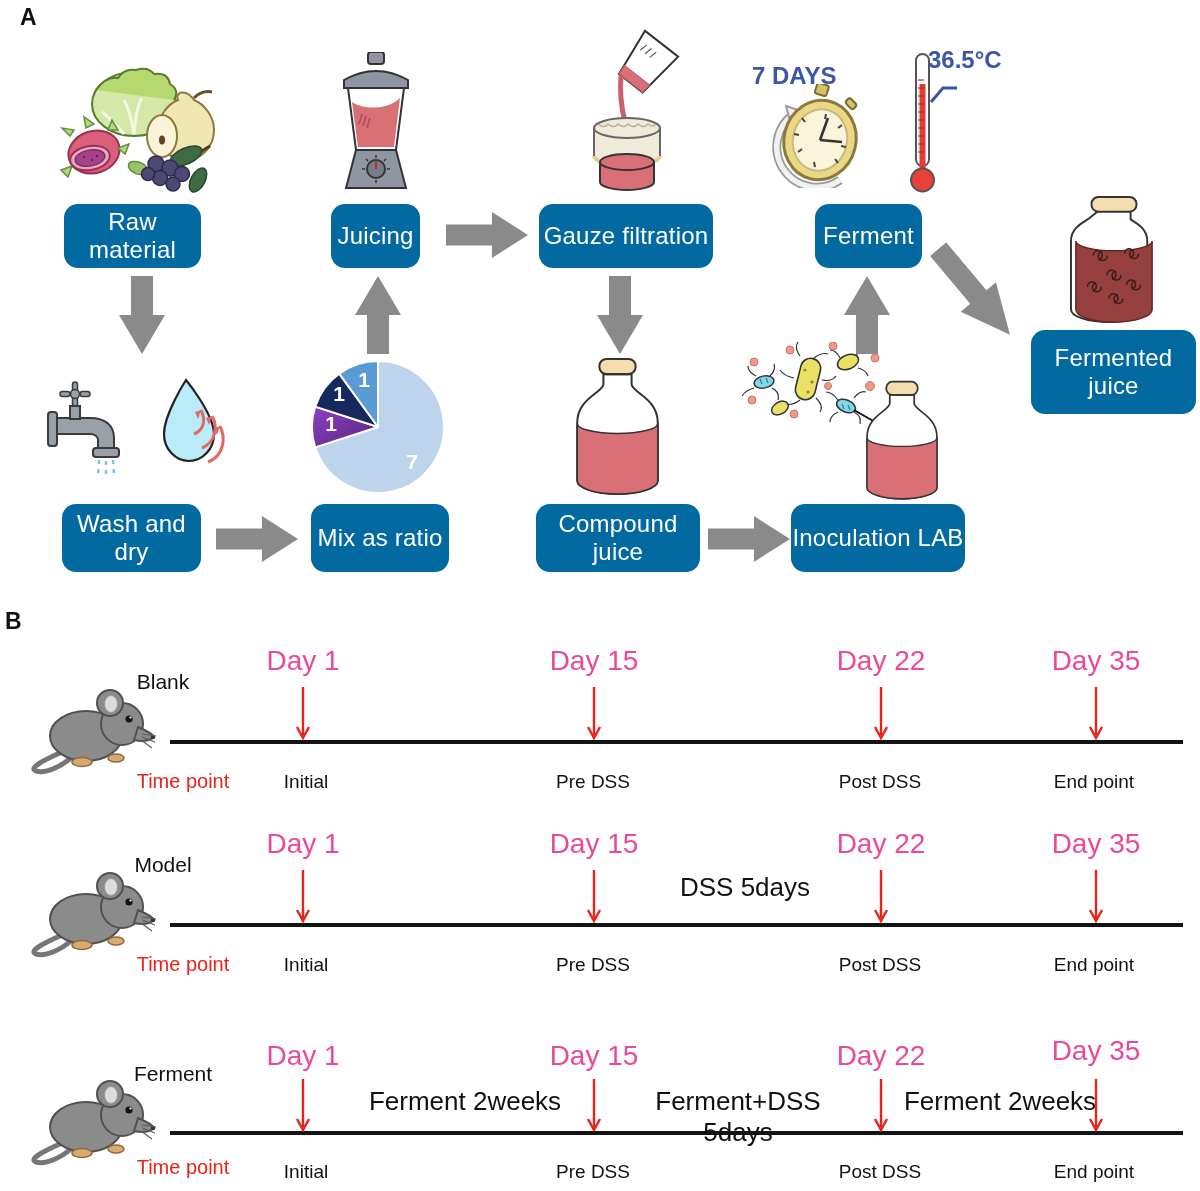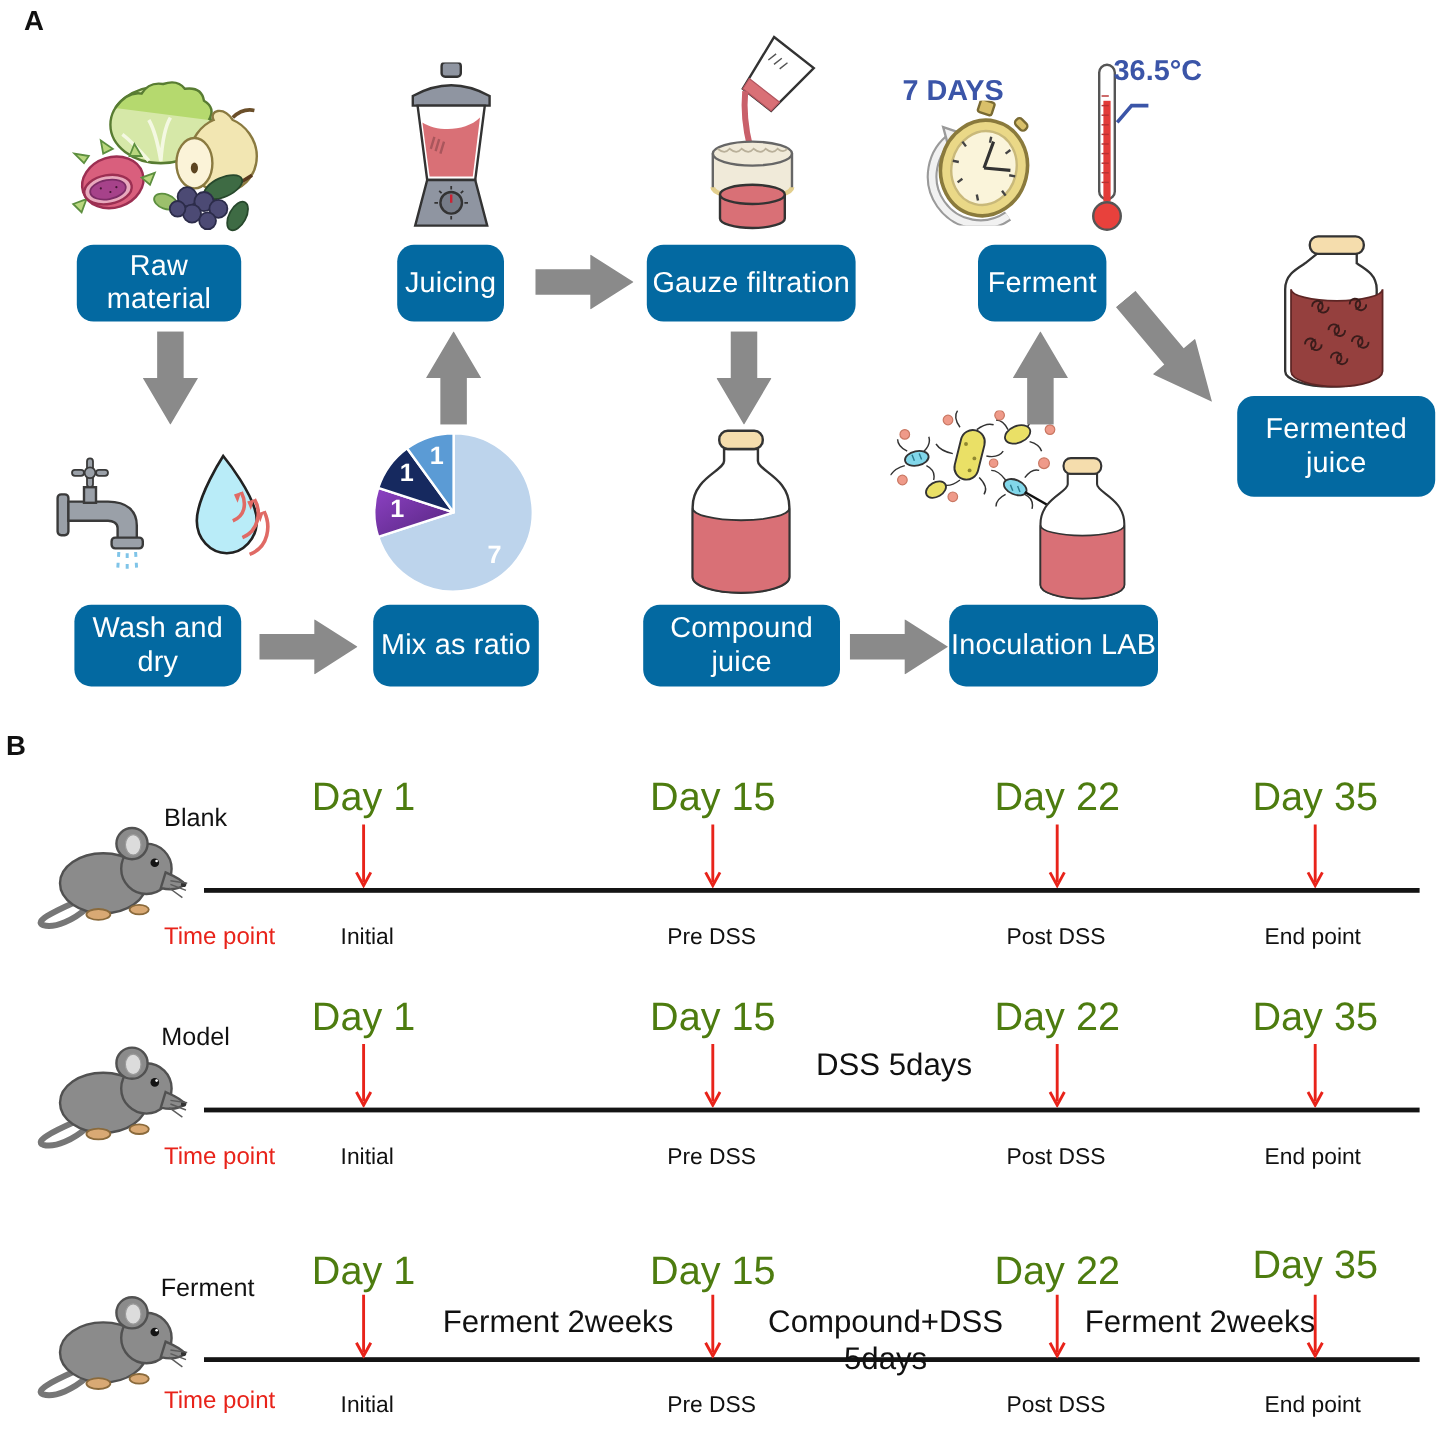--- a/index.html
+++ b/index.html
@@ -9,21 +9,21 @@
   .panel-label{position:absolute;font-size:23px;font-weight:bold;color:#111;}
   .box{position:absolute;background:#0369a1;border-radius:14px;color:#fff;
        display:flex;align-items:center;justify-content:center;
        font-size:24px;font-weight:400;letter-spacing:.2px;text-align:center;}
   .fa{position:absolute;background:#8a8a8a;}
   .fa-down{clip-path:polygon(26% 0,74% 0,74% 50%,100% 50%,50% 100%,0 50%,26% 50%);}
   .fa-up{clip-path:polygon(50% 0,100% 50%,74% 50%,74% 100%,26% 100%,26% 50%,0 50%);}
   .fa-right{clip-path:polygon(0 27%,56% 27%,56% 0,100% 50%,56% 100%,56% 73%,0 73%);}
   .blue-note{position:absolute;font-size:24px;font-weight:bold;color:#3b55a8;}
   .tl{position:absolute;height:4px;background:#141414;}
-  .day{position:absolute;width:140px;text-align:center;font-size:33px;color:#4d7c0f;}
+  .day{position:absolute;width:140px;text-align:center;font-size:28px;color:#ec4899;}
   .pt{position:absolute;width:150px;text-align:center;font-size:19px;color:#111;}
   .grp{position:absolute;width:110px;text-align:center;font-size:21px;color:#111;}
   .tp{position:absolute;width:120px;text-align:center;font-size:20px;color:#e8231a;font-weight:500;}
   .seg{position:absolute;width:220px;text-align:center;font-size:26px;color:#111;}
   svg{display:block;}
 </style>
 </head>
 <body>
 
 <div class="canvas">
@@ -356,21 +356,21 @@
   <svg class="abs" style="left:26px;top:1071px" width="140" height="96">
       <use href="#sym-mouse"></use>
     </svg>
   <div class="grp" style="left:118px;top:1062px">Ferment</div>
   <div class="tl" style="left:170px;top:1131px;width:1013px"></div>
   <div class="day" style="left:233px;top:1040px">Day 1</div>
   <div class="day" style="left:524px;top:1040px">Day 15</div>
   <div class="day" style="left:811px;top:1040px">Day 22</div>
   <div class="day" style="left:1026px;top:1035px">Day 35</div>
   <div class="seg" style="left:355px;top:1086px">Ferment 2weeks</div>
-  <div class="seg" style="left:628px;top:1086px">Compound+DSS 5days</div>
+  <div class="seg" style="left:628px;top:1086px">Ferment+DSS 5days</div>
   <div class="seg" style="left:890px;top:1086px">Ferment 2weeks</div>
   <svg class="abs" style="left:295px;top:1078px" width="16" height="54">
       <use href="#sym-rarrow"></use>
     </svg>
   <svg class="abs" style="left:586px;top:1078px" width="16" height="54">
       <use href="#sym-rarrow"></use>
     </svg>
   <svg class="abs" style="left:873px;top:1078px" width="16" height="54">
       <use href="#sym-rarrow"></use>
     </svg>

